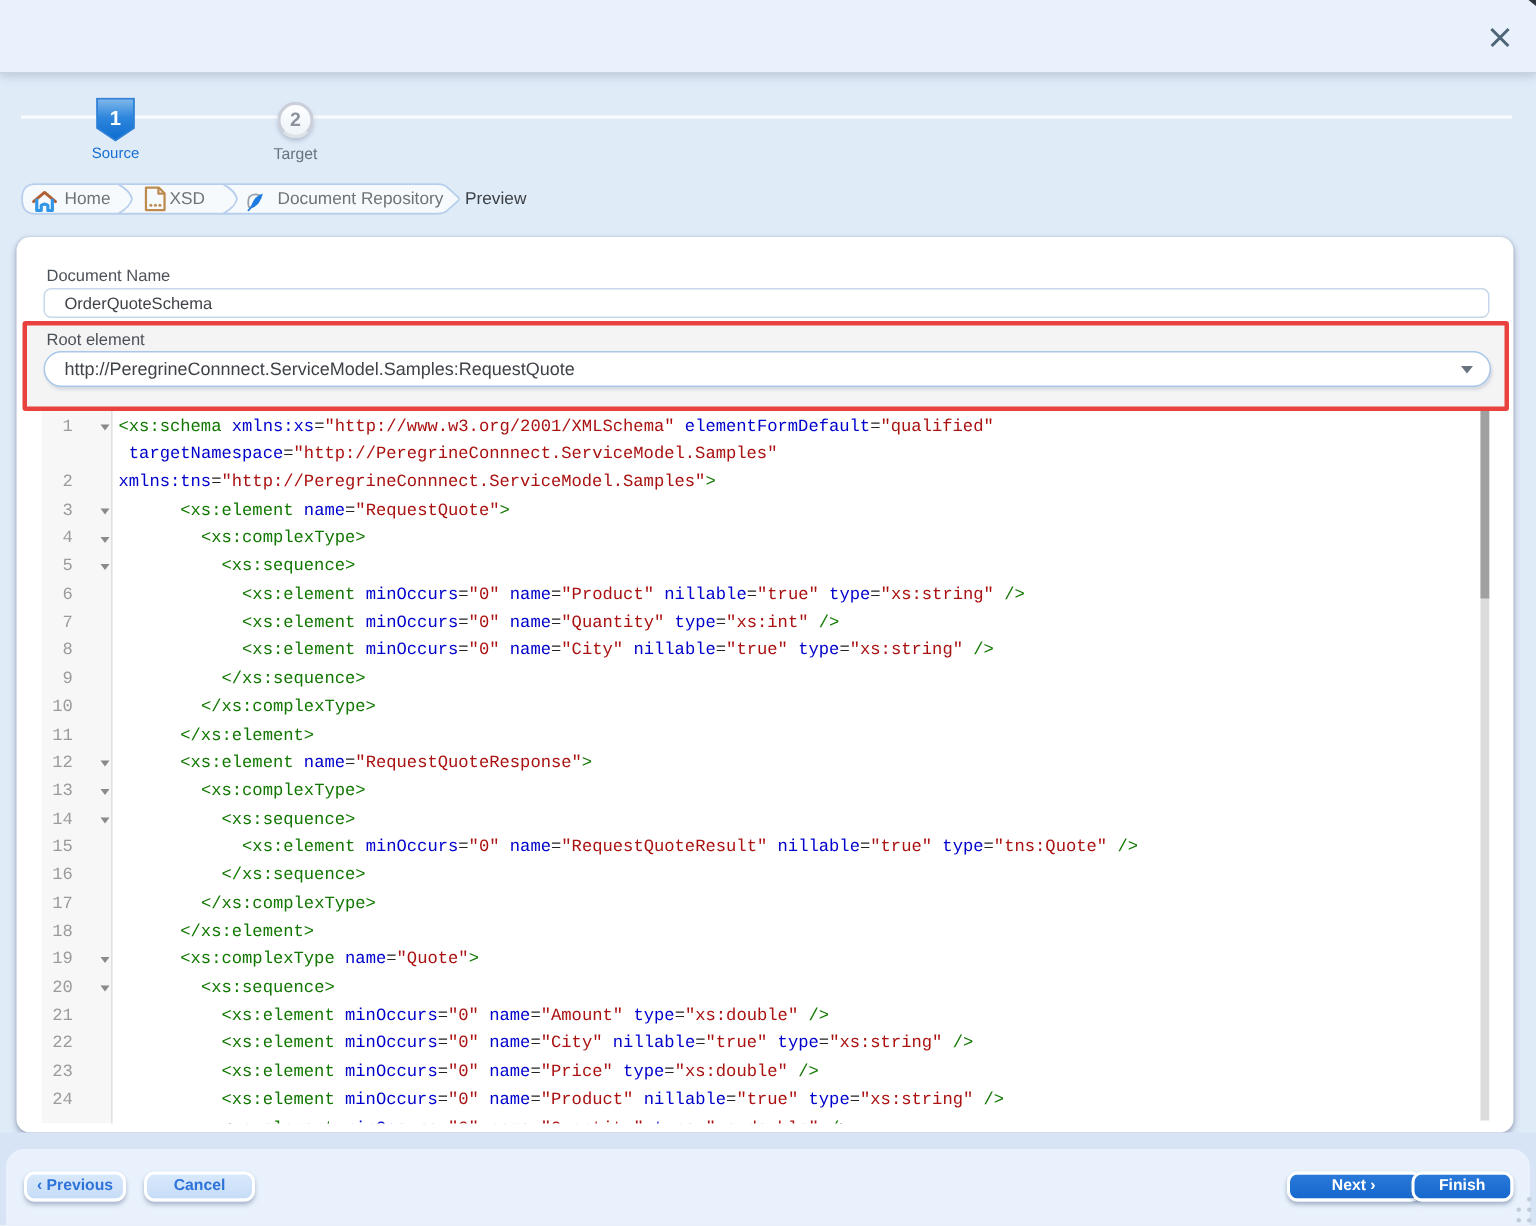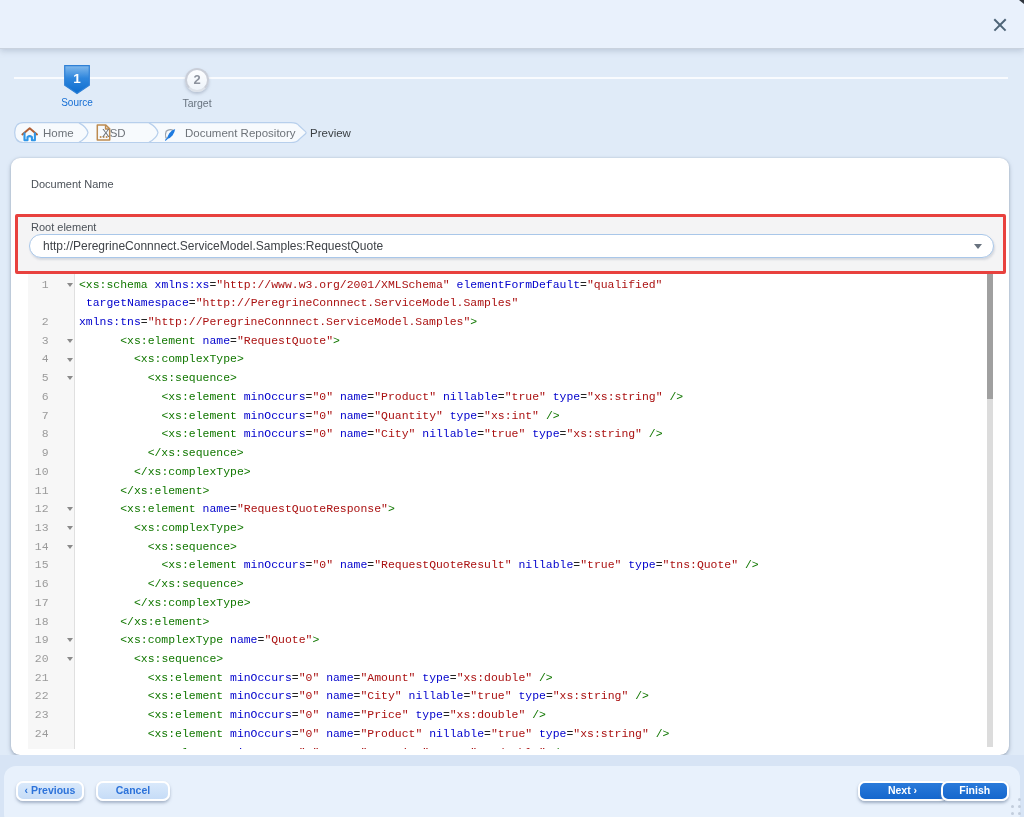--- a/index.html
+++ b/index.html
@@ -23,21 +23,21 @@
   background:linear-gradient(#fdfeff,#eef4fa); border:2px solid #c9ced8; border-bottom-color:#dde2e9; color:#8d939e;
   font-size:13px; font-weight:bold; text-align:center; line-height:19.5px; box-shadow:0 2px 3px rgba(150,160,180,.55); }
 .steplab { position:absolute; top:97px; width:80px; text-align:center; font-size:10.5px; }
 #lab1 { left:37px; color:#176fd4; font-weight:normal; font-size:10px; }
 #lab2 { left:157px; color:#68737f; }
 
 
 #crumbsvg { position:absolute; left:14px; top:122px; }
 .bc { position:absolute; top:126.5px; font-size:11.5px; color:#6e7379; }
 #bct1 { left:43px; }
-#bct2 { left:102px;text-align:right; }
+#bct2 { left:113px;text-align:right; }
 #bct3 { left:185px; }
 #bct4 { left:310px; color:#3b4045; }
 
 
 #panel { position:absolute; left:11px; top:158px; width:998px; height:597px; background:#fff;
   border-radius:9px; box-shadow:0 2px 4px rgba(110,125,150,.55), 0 0 2px rgba(140,155,175,.4); }
 .flab { position:absolute; font-size:11px; color:#4b5158; }
 #dnlab { left:31px; top:178px; }
 #input1 { position:absolute; left:29px; top:192px; width:964px; height:20px; background:#fff;
   border:1px solid #c7d7ea; border-radius:5px; font-size:11px; color:#3f4348; line-height:20px; padding-left:13px; }
@@ -127,20 +127,21 @@
 <path d="M153.2,16.6 L151.6,18.2" stroke="#1e7be0" stroke-width="1.2" stroke-linecap="round"></path>
 </g>
 </svg>
 <div id="bct1" class="bc">Home</div>
 <div id="bct2" class="bc">XSD</div>
 <div id="bct3" class="bc">Document Repository</div>
 <div id="bct4" class="bc">Preview</div>
 
 <div id="panel"></div>
 <div id="dnlab" class="flab">Document Name</div>
+<div id="input1">OrderQuoteSchema</div>
 <div id="redbox"></div>
 <div id="relab" class="flab">Root element</div>
 <div id="dropdown">http://PeregrineConnnect.ServiceModel.Samples:RequestQuote</div>
 <div id="caret"></div>
 
 <div id="editor">
 <div id="gutter"></div>
 <div class="cr" style="top:1.60px"><i class="t">&lt;xs:schema</i> <i class="a">xmlns:xs</i>=<i class="s">"http://www.w3.org/2001/XMLSchema"</i> <i class="a">elementFormDefault</i>=<i class="s">"qualified"</i></div>
 <div class="cr" style="top:20.32px"> <i class="a">targetNamespace</i>=<i class="s">"http://PeregrineConnnect.ServiceModel.Samples"</i></div>
 <div class="cr" style="top:39.04px"><i class="a">xmlns:tns</i>=<i class="s">"http://PeregrineConnnect.ServiceModel.Samples"</i><i class="t">&gt;</i></div>

